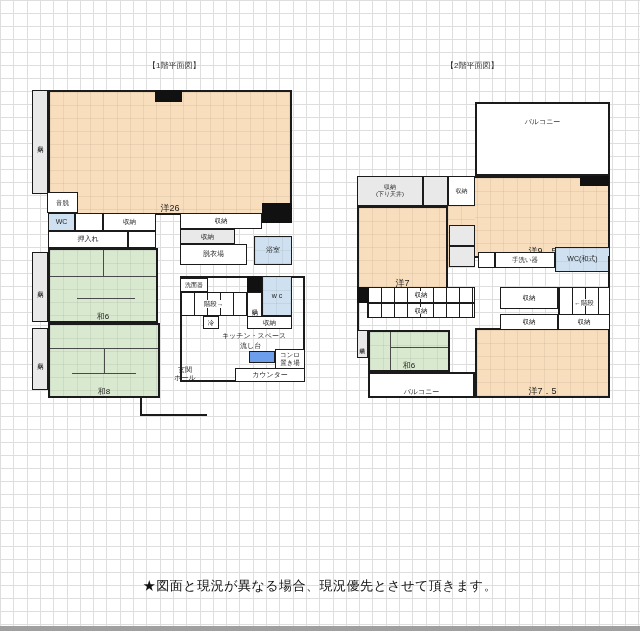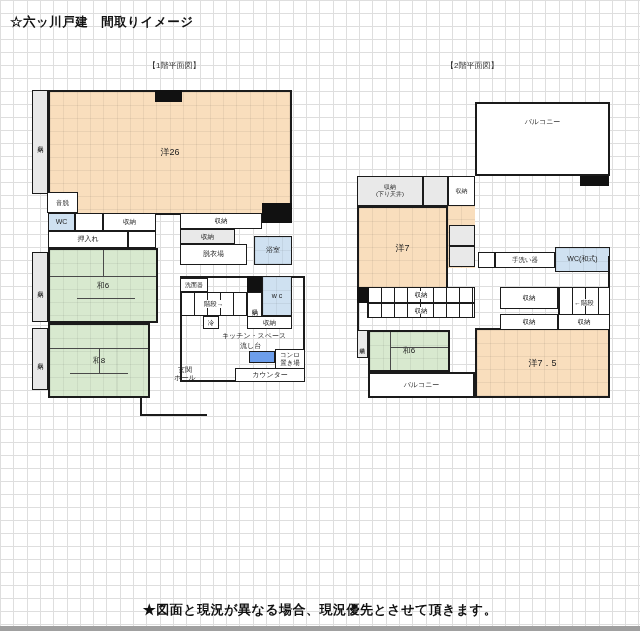--- a/index.html
+++ b/index.html
@@ -2,48 +2,47 @@
 <html><head>
 <meta charset="utf-8">
 <style>
   html,body{margin:0;padding:0;}
   body{width:640px;height:631px;overflow:hidden;font-family:"Liberation Sans",sans-serif;}
   .sheet{position:relative;width:640px;height:631px;background-color:#fff;
     background-image:
       repeating-linear-gradient(to right,#dedede 0 1px,transparent 1px 13.3px),
       repeating-linear-gradient(to bottom,#dedede 0 1px,transparent 1px 13px);}
   .abs{position:absolute;box-sizing:border-box;}
-  .room{position:absolute;box-sizing:border-box;border:2px solid #1b1b1b;display:flex;align-items:center;justify-content:center;z-index:1;}
+  .room{position:absolute;box-sizing:border-box;border:2px solid #1b1b1b;display:flex;align-items:flex-end;justify-content:center;z-index:1;}
   .cell{position:absolute;box-sizing:border-box;border:1.5px solid #1b1b1b;display:flex;align-items:center;justify-content:center;z-index:2;background:#fff;}
   .g{background-image:
       repeating-linear-gradient(to right,rgba(0,0,0,0.06) 0 1px,transparent 1px 13.3px),
       repeating-linear-gradient(to bottom,rgba(0,0,0,0.06) 0 1px,transparent 1px 13px);}
   .peach{background-color:#F9DEBD;}
   .green{background-color:#D8E9CF;}
   .gray{background-color:#E9E9E9;}
   .blue{background-color:#CFE1F1;}
   .dblue{background-color:#6D9EEB;}
   .blackblk{position:absolute;background:#111;z-index:3;}
   .lbl{color:#222;line-height:1.15;text-align:center;white-space:nowrap;}
   .f9{font-size:9px;} .f8{font-size:8px;} .f7{font-size:7px;} .f65{font-size:6.5px;} .f6{font-size:6px;}
   .vtext{writing-mode:vertical-rl;letter-spacing:1px;}
   .treads{background-image:repeating-linear-gradient(to right,#1b1b1b 0 1px,transparent 1px 13px);}
   .tline{position:absolute;background:#4a4a4a;z-index:2;}
   .wline{position:absolute;background:#1b1b1b;z-index:2;}
   .title{position:absolute;left:10px;top:14px;font-size:12.5px;font-weight:bold;color:#111;letter-spacing:0.5px;}
   .caption{position:absolute;font-size:8px;color:#333;text-align:center;}
-  .footer{position:absolute;left:50%;top:601px;transform:translateX(-50%);font-size:13px;font-weight:bold;color:#111;letter-spacing:0.5px;white-space:nowrap;}
+  .footer{position:absolute;left:50%;top:577px;transform:translateX(-50%);font-size:13px;font-weight:normal;color:#111;letter-spacing:0.5px;white-space:nowrap;}
   .bottombar{position:absolute;left:0;top:626px;width:640px;height:5px;background:#a0a0a0;}
 </style>
 </head>
 <body>
 
 <div class="sheet">
 
-  <div class="title">☆六ッ川戸建　間取りイメージ</div>
   <div class="caption" style="left:148px;top:60px;">【1階平面図】</div>
   <div class="caption" style="left:446px;top:60px;">【2階平面図】</div>
 
   <div class="room peach g" style="left:48px;top:90px;width:244px;height:125px;">
     <span class="lbl f9">洋26</span>
   </div>
   <div class="cell gray" style="left:32px;top:90px;width:16px;height:104px;">
     <span class="lbl f6 vtext">収納</span>
   </div>
   <div class="blackblk" style="left:155px;top:90px;width:27px;height:12px;"></div>
@@ -65,21 +64,21 @@
 
   <div class="room green g" style="left:48px;top:248px;width:110px;height:75px;">
     <span class="lbl f8">和6</span>
     <div class="tline" style="left:0;top:37%;width:100%;height:1px;"></div>
     <div class="tline" style="left:50%;top:0;width:1px;height:37%;"></div>
     <div class="tline" style="left:25%;top:68%;width:55%;height:1px;"></div>
   </div>
   <div class="cell gray" style="left:32px;top:252px;width:16px;height:70px;">
     <span class="lbl f6 vtext">収納</span>
   </div>
-  <div class="room green g" style="left:48px;top:323px;width:102px;height:75px;">
+  <div class="room green g" style="left:48px;top:323px;width:112px;height:75px;">
     <span class="lbl f8">和8</span>
     <div class="tline" style="left:0;top:33%;width:100%;height:1px;"></div>
     <div class="tline" style="left:50%;top:33%;width:1px;height:34%;"></div>
     <div class="tline" style="left:20%;top:67%;width:60%;height:1px;"></div>
   </div>
   <div class="cell gray" style="left:32px;top:328px;width:16px;height:62px;">
     <span class="lbl f6 vtext">収納</span>
   </div>
 
   <div class="wline" style="left:140px;top:398px;width:2px;height:18px;"></div>
@@ -133,20 +132,23 @@
   </div>
   <div class="cell" style="left:235px;top:368px;width:70px;height:14px;">
     <span class="lbl f7">カウンター</span>
   </div>
 
 
   <div class="room" style="left:475px;top:102px;width:135px;height:74px;background:#fff;align-items:flex-start;">
     <span class="lbl f7" style="margin-top:14px;">バルコニー</span>
   </div>
 
+  <div class="room peach g" style="left:448px;top:176px;width:162px;height:82px;">
+    <span class="lbl f9" style="padding-left:27px;">洋9．5</span>
+  </div>
   <div class="blackblk" style="left:580px;top:176px;width:29px;height:10px;"></div>
   <div class="cell gray" style="left:357px;top:176px;width:66px;height:30px;">
     <span class="lbl f6" style="white-space:normal;line-height:1.25;">
       <span>収納</span><br>
       <span>(下り天井)</span>
     </span>
   </div>
   <div class="cell gray" style="left:423px;top:176px;width:25px;height:30px;"></div>
   <div class="cell" style="left:448px;top:176px;width:27px;height:30px;">
     <span class="lbl f6">収納</span>

